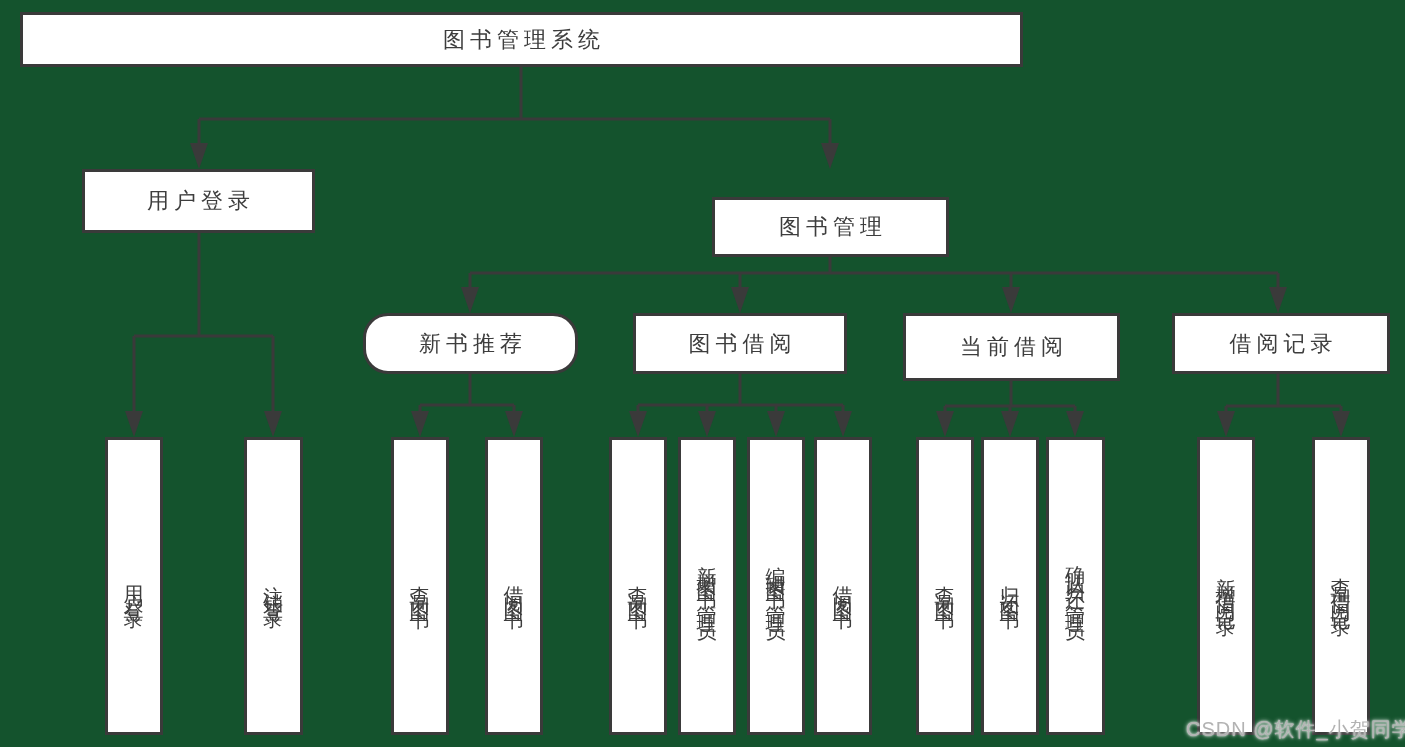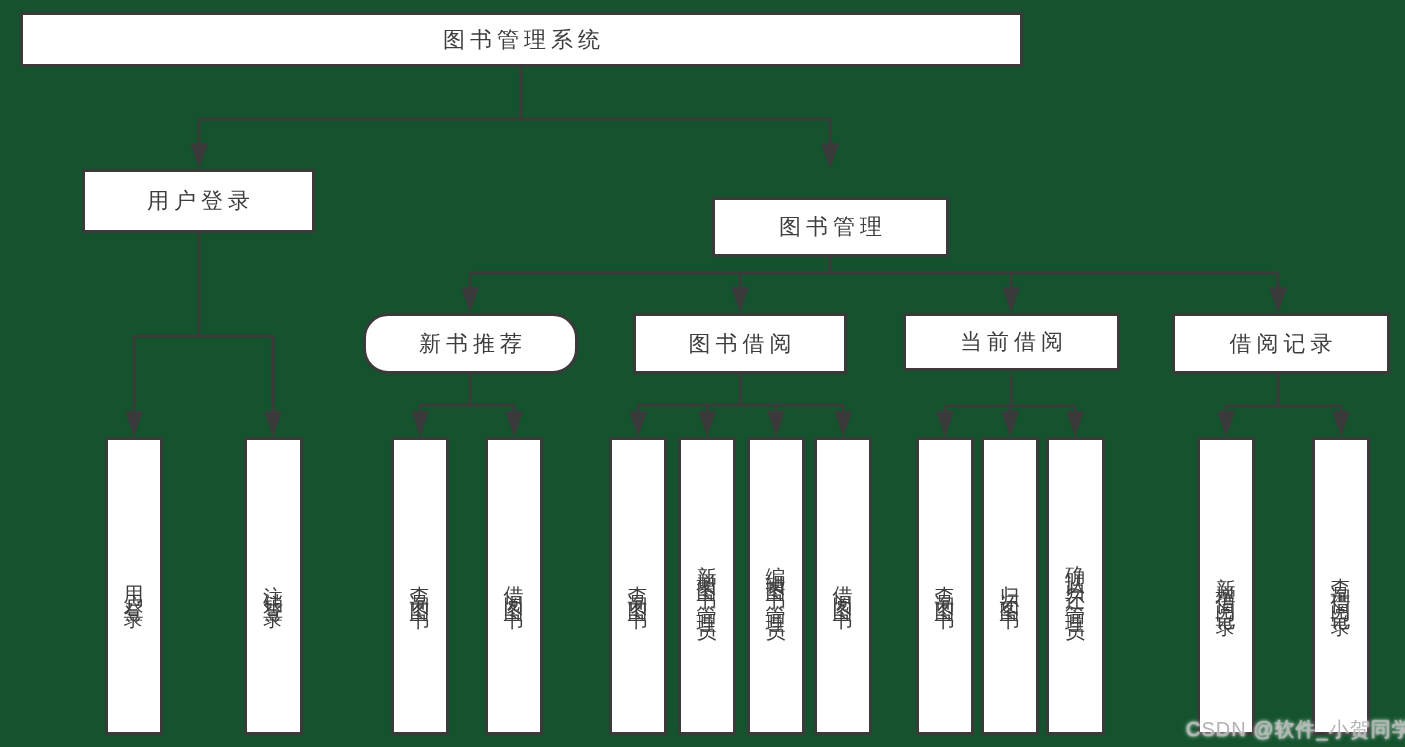--- a/index.html
+++ b/index.html
@@ -113,21 +113,21 @@
   <div class="box" style="left:712px; top:169px; width:237px; height:60px;margin-top:28px;">
     <span class="hlabel">图书管理</span>
   </div>
 
   <div class="box" style="left:363px; top:313px; width:215px; height:61px;border-radius:25px;">
     <span class="hlabel">新书推荐</span>
   </div>
   <div class="box" style="left:633px; top:313px; width:214px; height:61px;justify-content:center;">
     <span class="hlabel">图书借阅</span>
   </div>
-  <div class="box" style="left:903px; top:313px; width:217px; height:58px;">
+  <div class="box" style="left:903px; top:313px; width:217px; height:68px;">
     <span class="hlabel">当前借阅</span>
   </div>
   <div class="box" style="left:1172px; top:313px; width:218px; height:61px;">
     <span class="hlabel">借阅记录</span>
   </div>
 
   <div class="box leaf" style="left:105px; top:437px; width:58px; height:298px;">
     <span class="vlabel">用户登录</span>
   </div>
   <div class="box leaf" style="left:244px; top:437px; width:59px; height:298px;">

